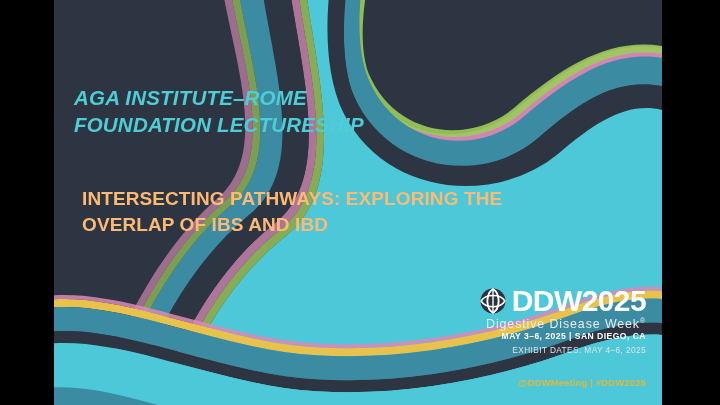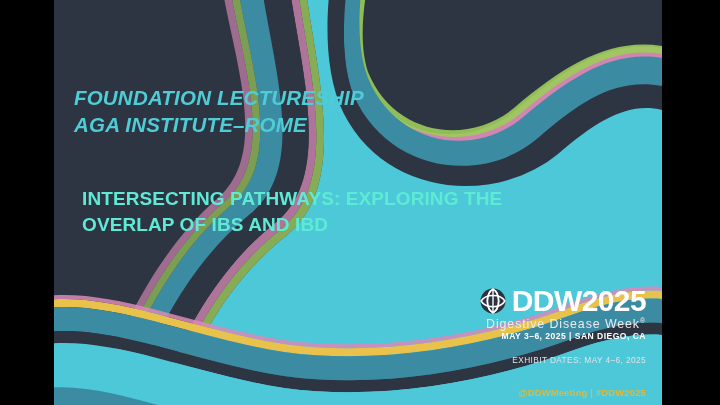--- a/index.html
+++ b/index.html
@@ -60,21 +60,21 @@
   .session-title {
     position: absolute;
     left: 28px;
     top: 186px;
     width: 560px;
     z-index: 20;
     font-size: 19px;
     line-height: 1.38;
     font-weight: bold;
     letter-spacing: 0.1px;
-    color: #5eead4;
+    color: #fdba74;
   }
 
   
   .ddw-block {
     position: absolute;
     left: 420px;
     top: 286px;
     width: 172px;
     z-index: 25;
     text-align: right;
@@ -104,21 +104,21 @@
   }
   .ddw-tag .reg { font-size: 7px; vertical-align: super; }
   .ddw-when {
     font-size: 8.6px;
     font-weight: bold;
     letter-spacing: 0.45px;
     color: #ffffff;
     white-space: nowrap;
   }
   .ddw-exhibit {
-    margin-top: 14px;
+    margin-top: 4px;
     font-size: 8.3px;
     letter-spacing: 0.4px;
     color: #dfe3e8;
     white-space: nowrap;
   }
   .ddw-social {
     margin-top: 22px;
     font-size: 9.4px;
     font-weight: bold;
     letter-spacing: 0.2px;
@@ -204,22 +204,22 @@
                      C560,336 590,332 618,336 L618,405 L-10,405 Z" fill="#4cc8d8"></path>
 
             <path d="M-10,388 C30,384 70,396 104,405 L-10,405 Z" fill="#3b8ba3"></path>
           </g>
 
         </g>
       </svg>
     </div>
 
     <div class="lecture-title">
+      <div>AGA INSTITUTE–ROME</div>
       <div>FOUNDATION LECTURESHIP</div>
-      <div>AGA INSTITUTE–ROME</div>
     </div>
 
     <div class="session-title">
       <div>INTERSECTING PATHWAYS: EXPLORING THE</div>
       <div>OVERLAP OF IBS AND IBD</div>
     </div>
 
     <div class="ddw-block">
 
       <div class="ddw-top">

